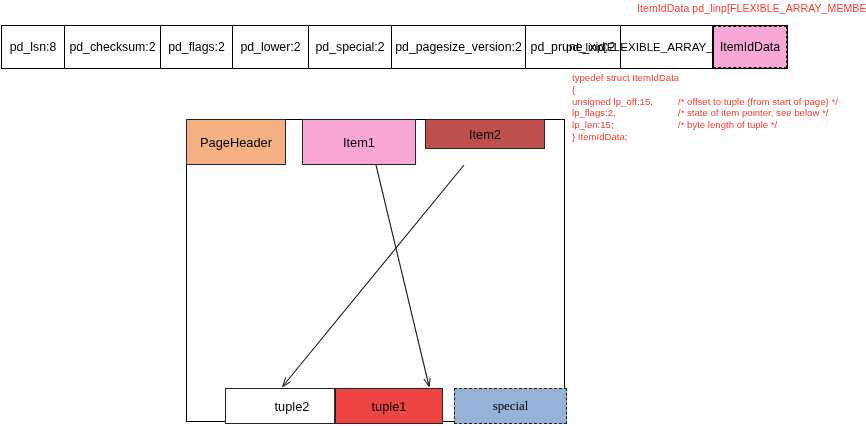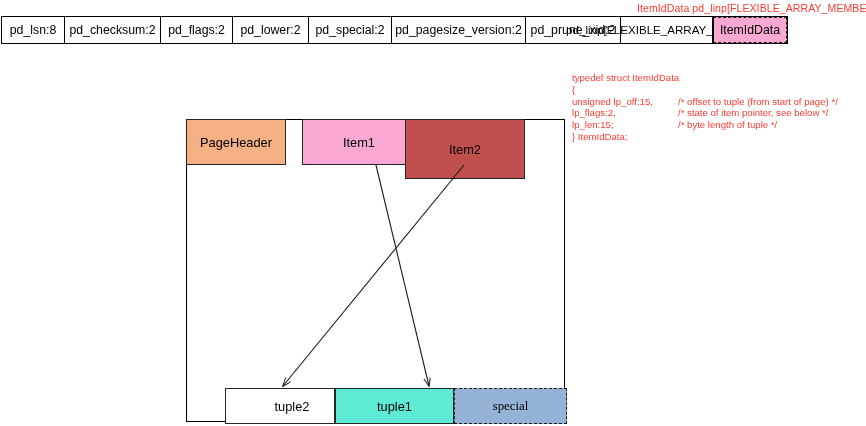--- a/index.html
+++ b/index.html
@@ -28,22 +28,22 @@
     font-size: 10.5px;
     color: #FF3B30;
     white-space: nowrap;
     letter-spacing: 0.1px;
   }
 
   
   #header-table {
     position: absolute;
     left: 1px;
-    top: 16px;
-    height: 28px;
+    top: 25px;
+    height: 44px;
     border: 1.3px solid #000000;
     box-sizing: border-box;
     display: flex;
     align-items: stretch;
   }
   .hcell {
     box-sizing: border-box;
     border-right: 1.3px solid #000000;
     display: flex;
     align-items: center;
@@ -91,33 +91,33 @@
   
   #seg-pageheader {
     left: -1px; top: -1px; width: 100px; height: 46px;
     background: #F5B183;
   }
   #seg-item1 {
     left: 115px; top: -1px; width: 114px; height: 46px;
     background: #f9a8d4;
   }
   #seg-item2 {
-    left: 218px; top: -1px; width: 120px; height: 60px;
+    left: 238px; top: -1px; width: 120px; height: 30px;
     background: #C0504D;
   }
 
   
   #seg-tuple2 {
     left: 38px; top: 268px; width: 110px; height: 36px;
     background: #ffffff;
     padding-left: 24px;
   }
   #seg-tuple1 {
-    left: 148px; top: 268px; width: 119px; height: 36px;
-    background: #5eead4;
+    left: 148px; top: 268px; width: 108px; height: 36px;
+    background: #ef4444;
   }
   #seg-special {
     left: 267px; top: 268px; width: 113px; height: 36px;
     background: #95B3D7;
     border: 1.6px dashed #1a1a1a;
     font-family: Liberation Serif, serif;
   }
 
   
   #arrows {

